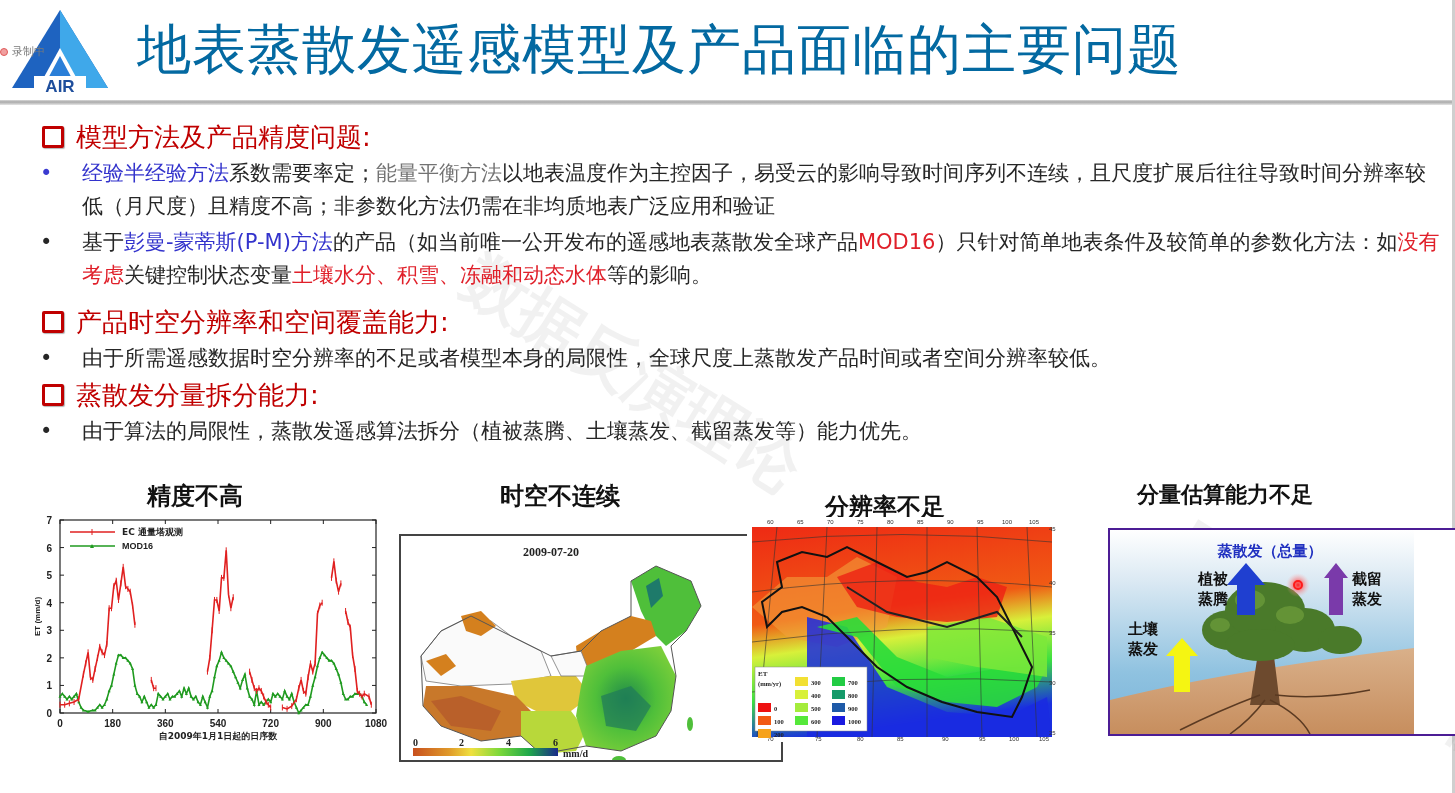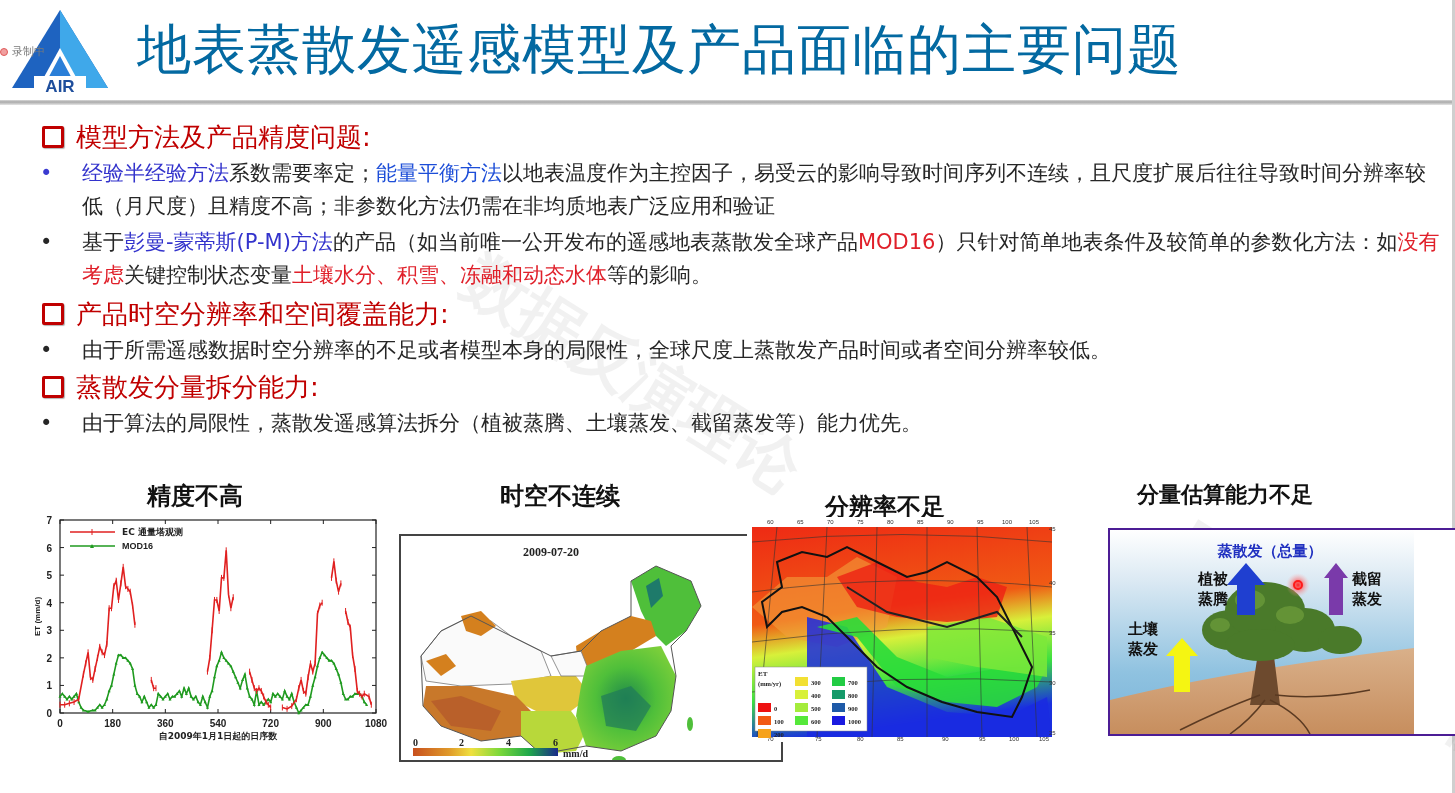--- a/index.html
+++ b/index.html
@@ -20,23 +20,23 @@
   .content { position: absolute; left: 40px; top: 117px; width: 1400px; }
   .section-head { display: flex; align-items: center; gap: 12px; color: #c00000; font-weight: 400;
     font-size: 26px; height: 40px; }
   .checkbox { width: 22px; height: 22px; border: 3px solid #c00000; border-radius: 2px; background: #fff;
     box-shadow: 1px 1px 1px rgba(0,0,0,0.3); margin-left: 2px; }
   .bullet { display: flex; font-size: 21px; line-height: 33px; color: #262626; }
   .bullet .dot { width: 42px; flex: none; text-align: left; padding-left: 0px; }
   .bullet .dot.blue { color: #3b3bd0; }
   .bullet .text { flex: 1; }
   .blue { color: #3333cc; }
-  .blue2 { color: #1d4ed8; }
+  .blue2 { color: #737373; }
   .red { color: #e0202a; }
-  .sec2 { margin-top: 2px; }
+  .sec2 { margin-top: 10px; }
   .sec3 { margin-top: 0; }
 
   .panel-title { position: absolute; font-size: 24px; font-weight: 700; color: #111; text-align: center; }
   .panel { position: absolute; border: 2px solid #555; background: #fff; overflow: hidden; }
 
   
   .chart-wrap { position: absolute; left: 30px; top: 505px; width: 360px; height: 245px; }
 
   
   .map1 { left: 399px; top: 534px; width: 384px; height: 228px; border-color: #444; }

